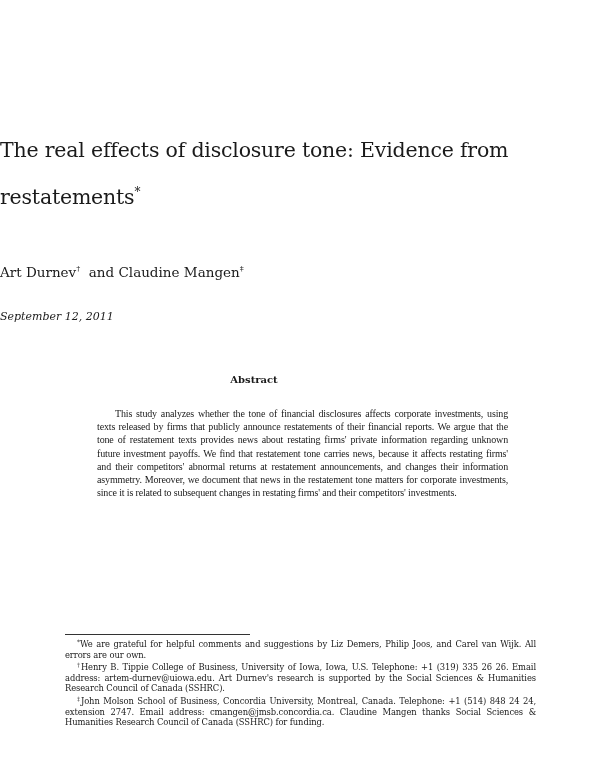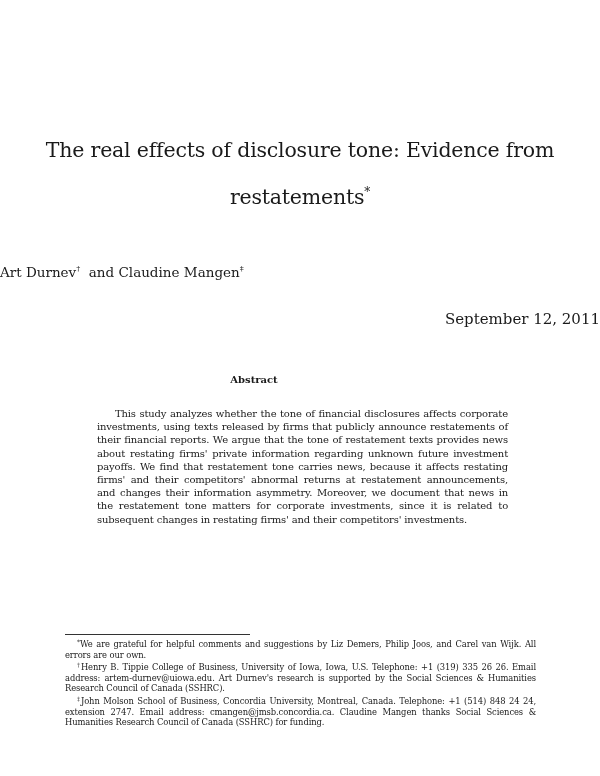--- a/index.html
+++ b/index.html
@@ -1,24 +1,24 @@
 <!DOCTYPE html>
 <html><head>
 <meta charset="utf-8">
 <style>
   html, body { margin:0; padding:0; background:#ffffff; }
   body { width:600px; height:776px; position:relative; overflow:hidden; font-family:"DejaVu Serif","Liberation Serif",serif; color:#1a1a1a; }
-  .title { position:absolute; left:0; width:600px; text-align:center; font-size:20.5px; letter-spacing:-0.2px; }
+  .title { position:absolute; left:0; width:600px; font-size:20.5px; letter-spacing:-0.2px; }
   .t1 { top:138px; }
   .t2 { top:178px;margin-top:7px; }
   .authors { position:absolute; top:264px; left:0; width:600px; text-align:left; font-size:13.5px; }
   .authors sup { font-size:8px; vertical-align:6px; }
-  .date { position:absolute; top:310px; left:0; width:600px; text-align:right; font-size:15px; }
+  .date { position:absolute; top:310px; left:0; width:600px; text-align:left; font-size:11px;font-style:italic; }
   .abs-head { position:absolute; top:374px; left:0; width:508px; text-align:center; font-size:10px; font-weight:bold; }
-  .abs-body { position:absolute; top:407px; left:97px; width:411px; font-size:10px; line-height:13.2px; text-align:justify; text-indent:18px; letter-spacing:-0.15px; }
+  .abs-body { position:absolute; top:407px; left:97px; width:411px; font-size:10px; line-height:13.2px; text-align:justify; text-indent:18px; letter-spacing:-0.15px;font-family:Liberation Serif, serif; }
   .fn-rule { position:absolute; top:634px; left:65px; width:185px; height:0; border-top:1px solid #333; }
   .footnotes { position:absolute; top:637px; left:65px; width:471px; font-size:8.4px; line-height:10.6px; text-align:justify; letter-spacing:-0.1px; }
   .fn { text-indent:12px; margin:0; }
   .fn sup { font-size:6px; vertical-align:3px; }
 </style>
 </head>
 <body>
 
 <div class="title t1">The real effects of disclosure tone:  Evidence from</div>
 <div class="title t2"><span>restatements</span><sup style="font-size:12px;vertical-align:8px;">*</sup></div>

